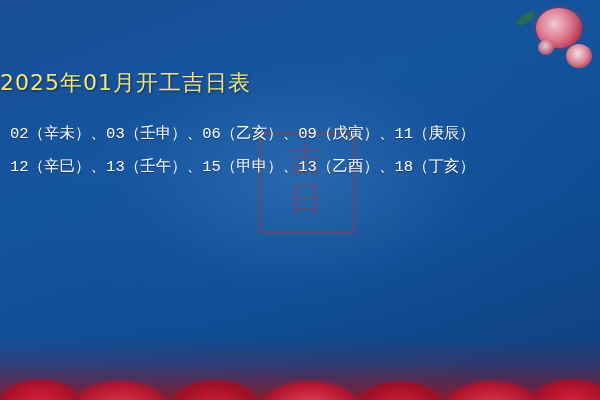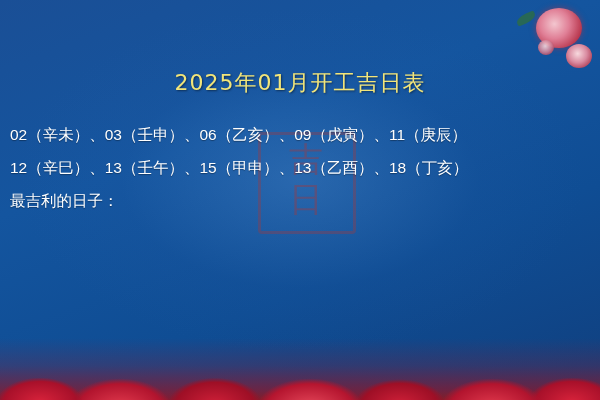--- a/index.html
+++ b/index.html
@@ -108,40 +108,40 @@
       radial-gradient(ellipse 50px 16px at 70px 42px, rgba(30,95,55,0.75) 0%, rgba(30,95,55,0) 70%),
       radial-gradient(ellipse 60px 18px at 265px 44px, rgba(26,85,50,0.7) 0%, rgba(26,85,50,0) 70%),
       radial-gradient(ellipse 55px 16px at 450px 42px, rgba(30,95,55,0.7) 0%, rgba(30,95,55,0) 70%);
     pointer-events: none;
   }
 
   .title {
     position: absolute;
     left: 0; top: 68px;
     width: 600px;
-    text-align: center;
+    text-align: left;
     color: #f2e57a;
     font-size: 22px;
     letter-spacing: 1px;
     font-family: "DejaVu Sans", "Liberation Sans", sans-serif;
     text-shadow: 1px 1px 2px rgba(0,0,0,0.45);
   }
 
   .lines {
     position: absolute;
     left: 10px;
     top: 118px;
     width: 580px;
   }
   .line {
     color: #ffffff;
     font-size: 15.5px;
     line-height: 33px;
     white-space: nowrap;
-    font-family: Liberation Sans, sans-serif;
+    font-family: Liberation Mono, monospace;
     text-shadow: 0 1px 1px rgba(0,0,0,0.35);
   }
 </style>
 </head>
 <body>
 
 <div id="poster">
 
   <div class="glow"></div>
 
@@ -153,19 +153,18 @@
   <div class="leaf"></div>
   <div class="flower f1"></div>
   <div class="flower f2"></div>
   <div class="flower f3"></div>
 
   <div class="title">2025年01月开工吉日表</div>
 
   <div class="lines">
     <div class="line">02（辛未）、03（壬申）、06（乙亥）、09（戊寅）、11（庚辰）</div>
     <div class="line">12（辛巳）、13（壬午）、15（甲申）、13（乙酉）、18（丁亥）</div>
-    <div class="line">最吉利的日子：</div>
   </div>
 
   <div class="bottom-leaves"></div>
   <div class="bottom-band"></div>
 
 </div>
 
 </body></html>

